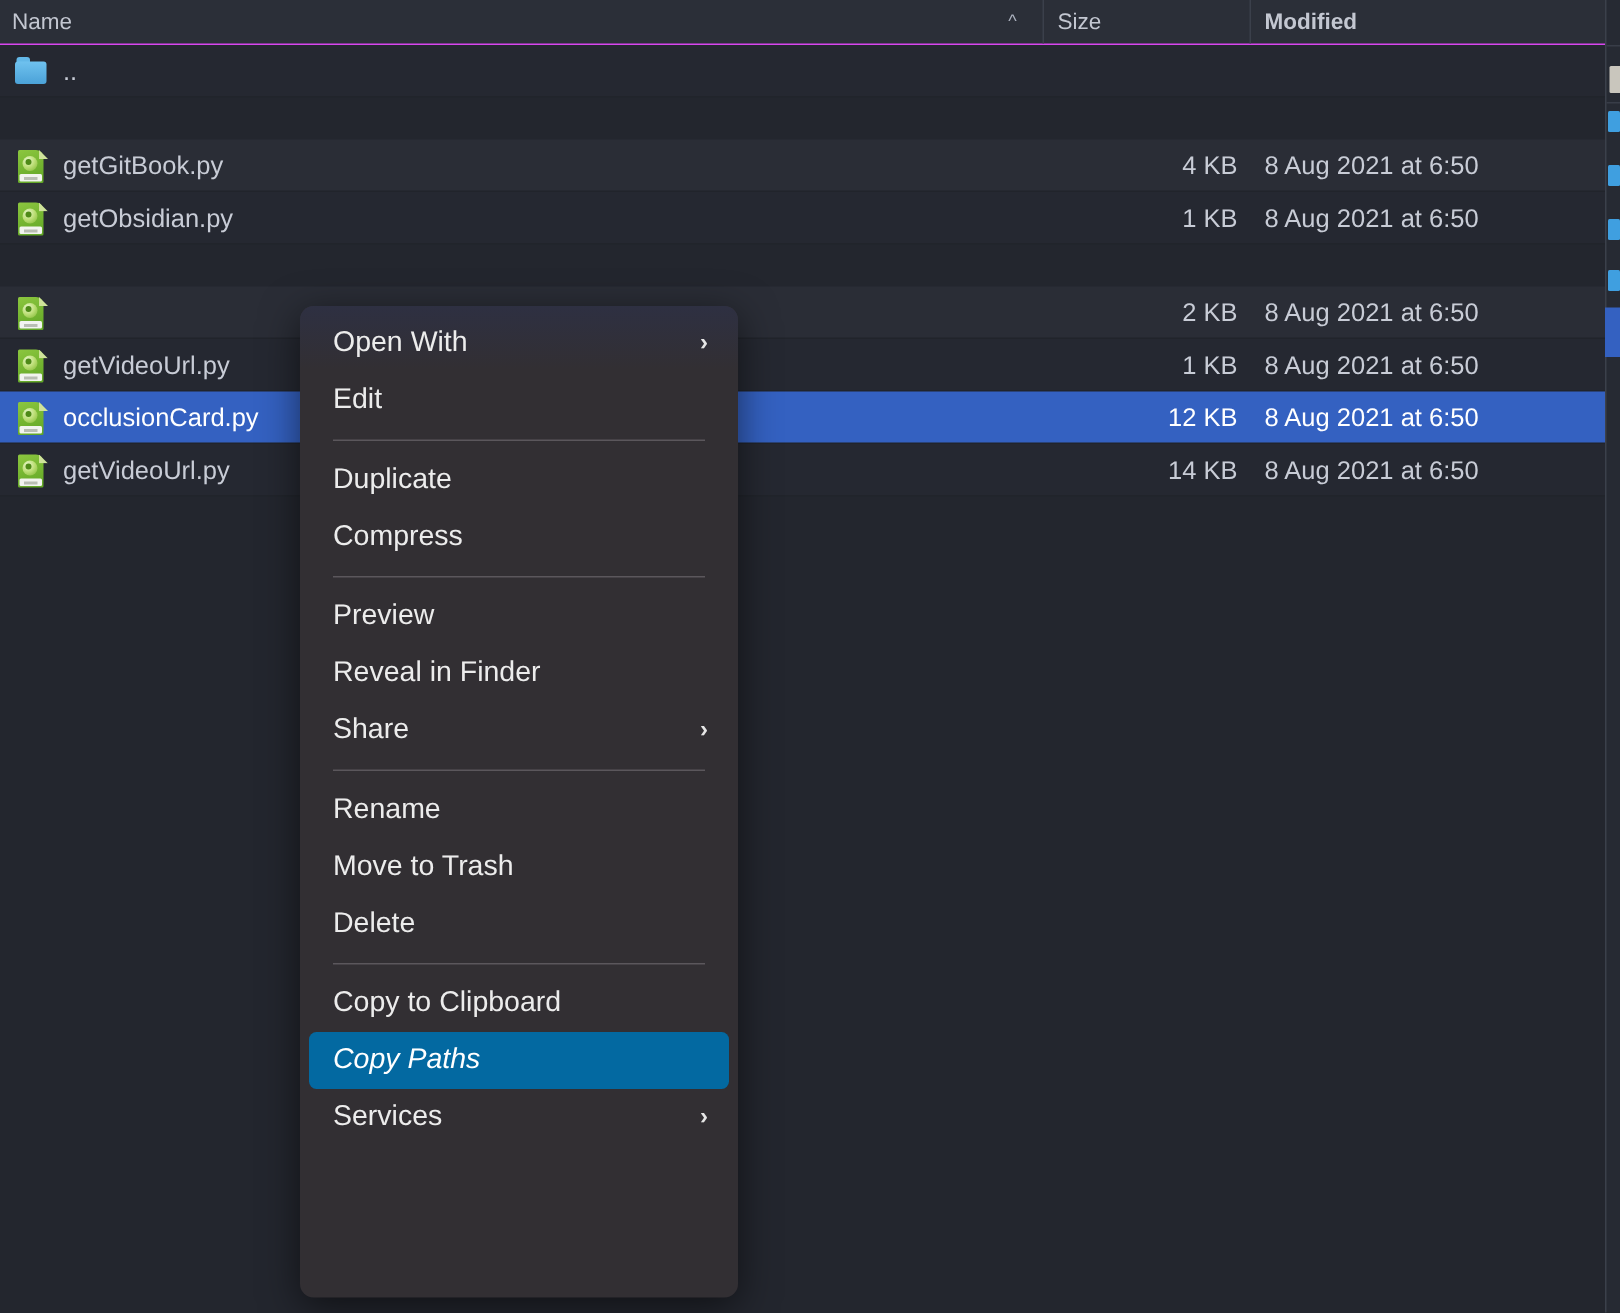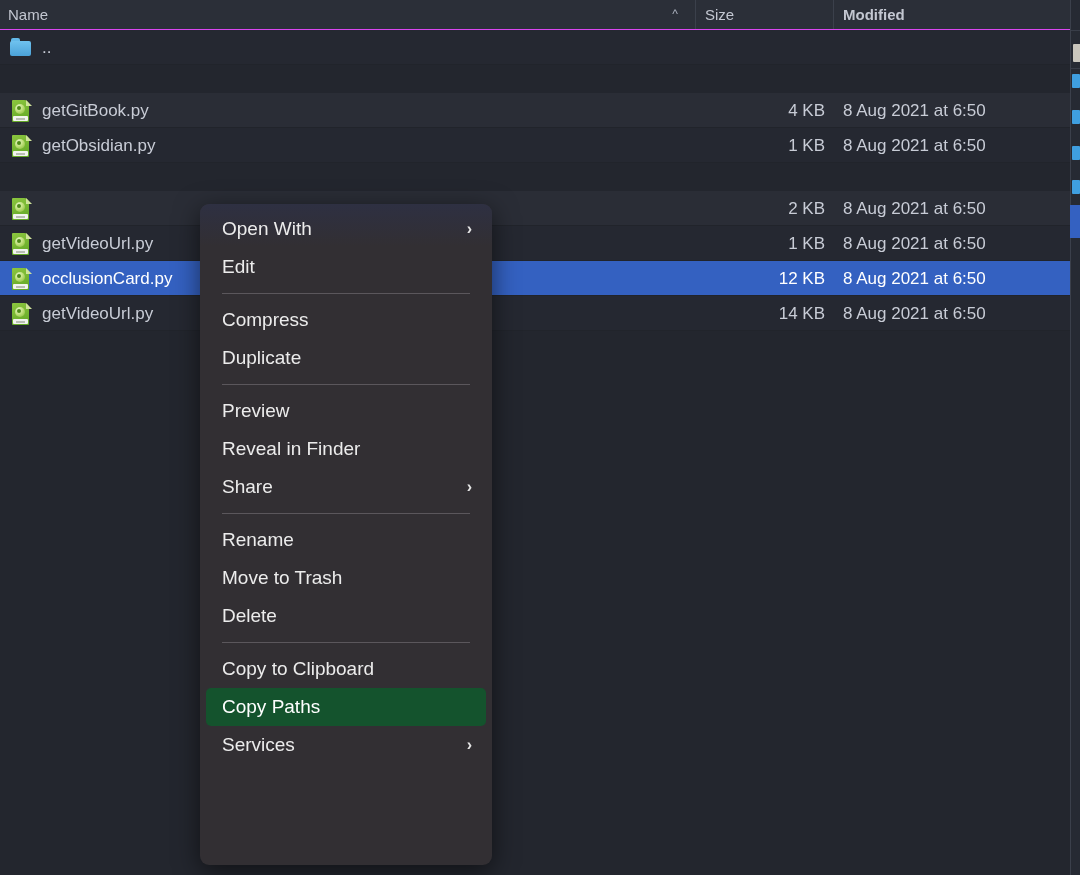--- a/index.html
+++ b/index.html
@@ -102,21 +102,21 @@
     position:absolute; left:0; top:0; width:100%; height:42px;
     background:linear-gradient(180deg,#2e3042 0%, rgba(50,47,51,0) 100%);
     pointer-events:none;
   }
   .menu-item {
     position:relative; height:38px; line-height:38px;
     margin:0 6px; padding:0 16px;
     color:#ececec; font-size:19px;
     border-radius:5px; white-space:nowrap;
   }
-  .menu-item.highlighted { background:#14532d; color:#ffffff; }
+  .menu-item.highlighted { background:#0369a1; color:#ffffff;font-style:italic; }
   .menu-item .chev {
     position:absolute; right:14px; top:0; font-size:16px; font-weight:bold; color:#e6e6e6;
   }
   .menu-sep { height:1px; margin:7px 22px; background:#5b575c; }
 </style>
 </head>
 <body>
 
 <div id="file-browser">
 
@@ -218,22 +218,22 @@
   <div class="sl-chip" style="top:180px;"></div>
   <div class="sl-sel"></div>
 </div>
 
 <div id="context-menu">
   <div class="top-tint"></div>
   <div id="menu-items">
       <div class="menu-item"><span>Open With</span><span class="chev">›</span></div>
       <div class="menu-item"><span>Edit</span></div>
       <div class="menu-sep"></div>
+      <div class="menu-item"><span>Duplicate</span></div>
       <div class="menu-item"><span>Compress</span></div>
-      <div class="menu-item"><span>Duplicate</span></div>
       <div class="menu-sep"></div>
       <div class="menu-item"><span>Preview</span></div>
       <div class="menu-item"><span>Reveal in Finder</span></div>
       <div class="menu-item"><span>Share</span><span class="chev">›</span></div>
       <div class="menu-sep"></div>
       <div class="menu-item"><span>Rename</span></div>
       <div class="menu-item"><span>Move to Trash</span></div>
       <div class="menu-item"><span>Delete</span></div>
       <div class="menu-sep"></div>
       <div class="menu-item"><span>Copy to Clipboard</span></div>

